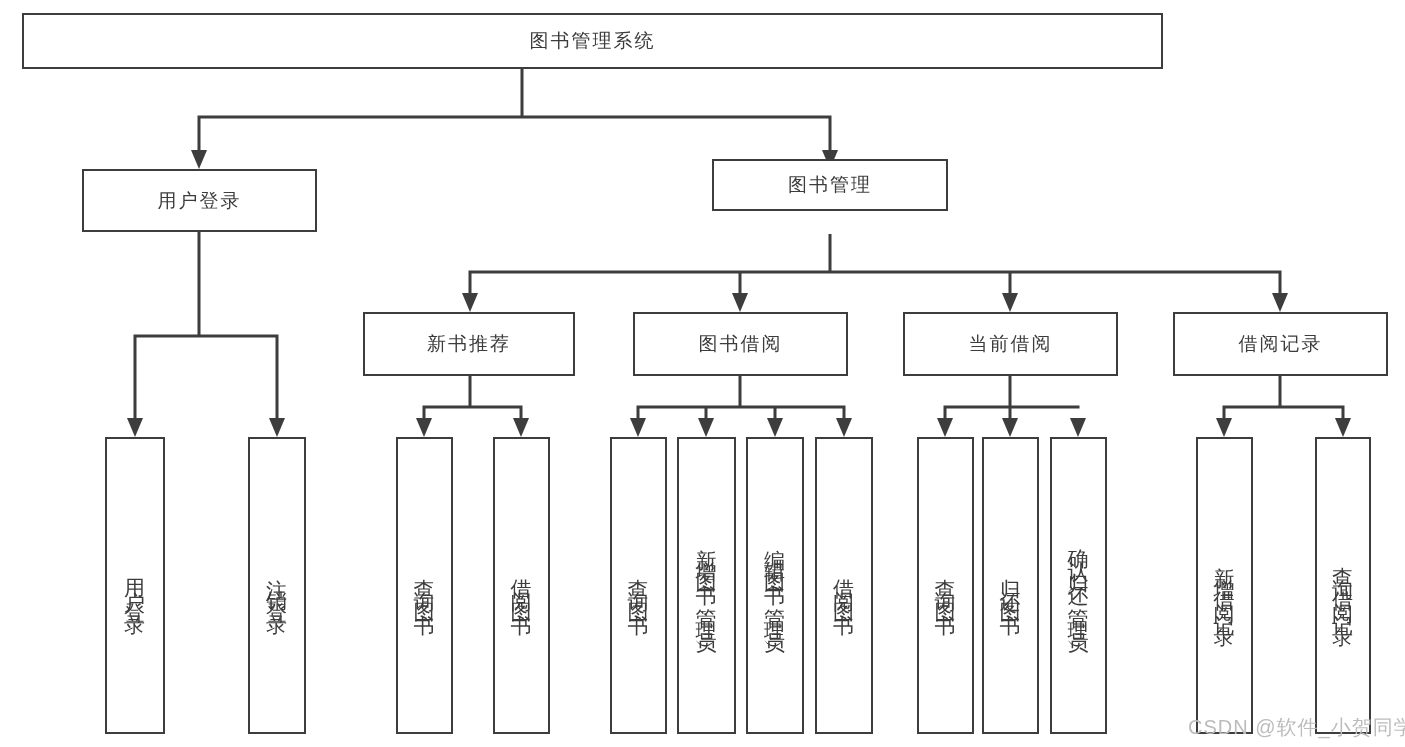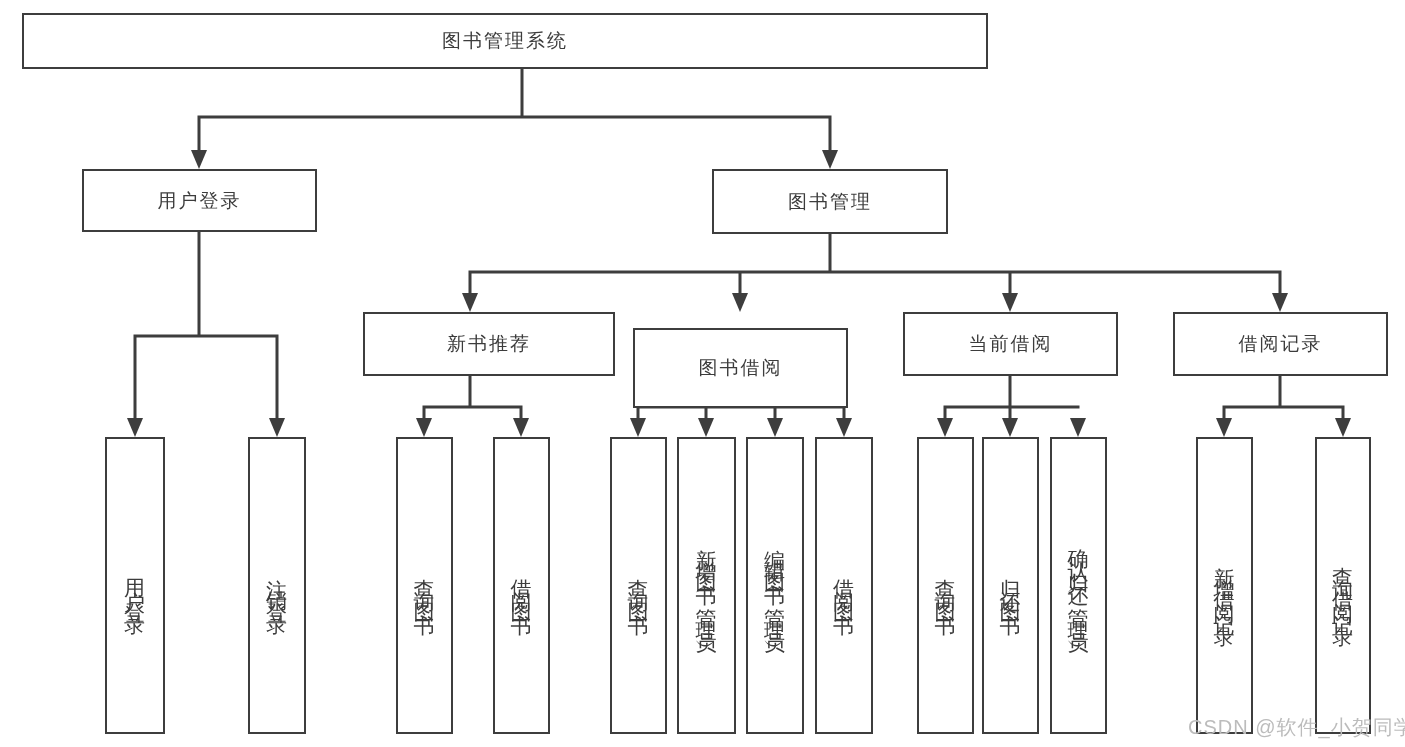--- a/index.html
+++ b/index.html
@@ -94,27 +94,27 @@
       <polygon points="767,418 783,418 775,437"></polygon>
       <polygon points="836,418 852,418 844,437"></polygon>
       <polygon points="937,418 953,418 945,437"></polygon>
       <polygon points="1002,418 1018,418 1010,437"></polygon>
       <polygon points="1070,418 1086,418 1078,437"></polygon>
       <polygon points="1216,418 1232,418 1224,437"></polygon>
       <polygon points="1335,418 1351,418 1343,437"></polygon>
     </g>
   </svg>
 
-  <div class="node" style="left:22px;top:13px;width:966px;height:56px">图书管理系统</div>
+  <div class="node" style="left:22px;top:13px;width:1141px;height:56px">图书管理系统</div>
 
   <div class="node" style="left:82px;top:169px;width:235px;height:63px">用户登录</div>
-  <div class="node" style="left:712px;top:169px;width:236px;height:65px">图书管理</div>
+  <div class="node" style="left:712px;top:159px;width:236px;height:52px">图书管理</div>
 
-  <div class="node" style="left:363px;top:312px;width:252px;height:64px">新书推荐</div>
-  <div class="node" style="left:633px;top:328px;width:215px;height:80px">图书借阅</div>
+  <div class="node" style="left:363px;top:312px;width:212px;height:64px">新书推荐</div>
+  <div class="node" style="left:633px;top:312px;width:215px;height:64px">图书借阅</div>
   <div class="node" style="left:1173px;top:312px;width:215px;height:64px">借阅记录</div>
   <div class="node" style="left:903px;top:312px;width:215px;height:64px">当前借阅</div>
 
   <div class="node vnode" style="left:105px;top:437px;width:60px;height:297px">用户登录</div>
   <div class="node vnode" style="left:248px;top:437px;width:58px;height:297px">注销登录</div>
 
   <div class="node vnode" style="left:396px;top:437px;width:57px;height:297px">查询图书</div>
   <div class="node vnode" style="left:493px;top:437px;width:57px;height:297px">借阅图书</div>
 
   <div class="node vnode" style="left:610px;top:437px;width:57px;height:297px">查询图书</div>

